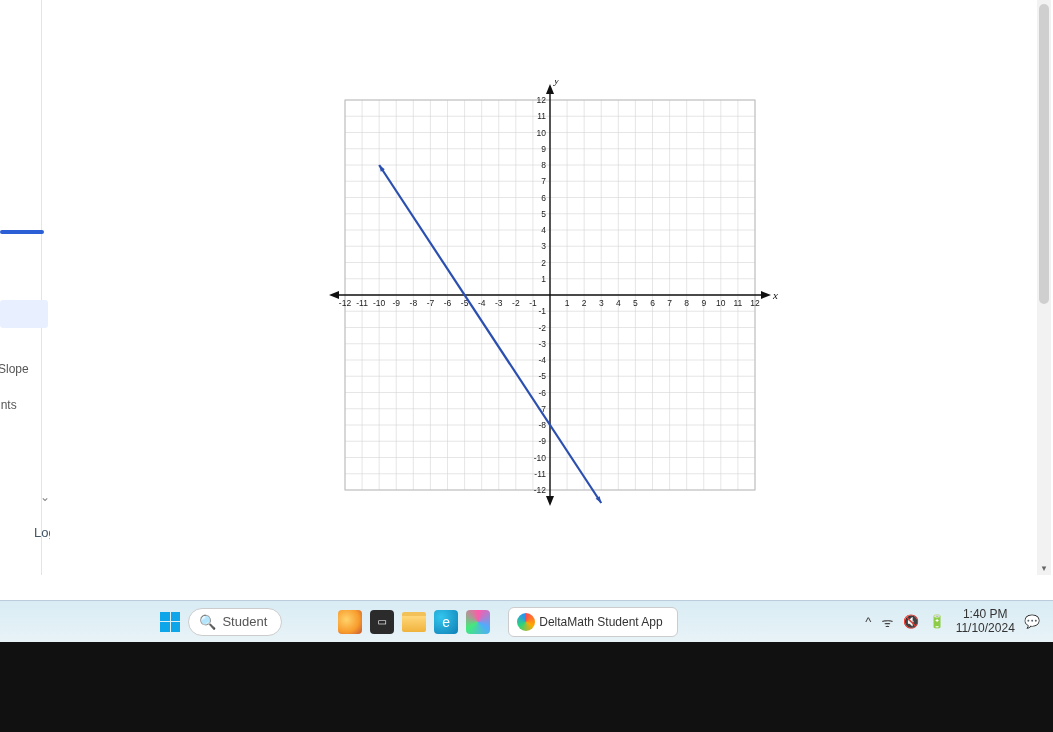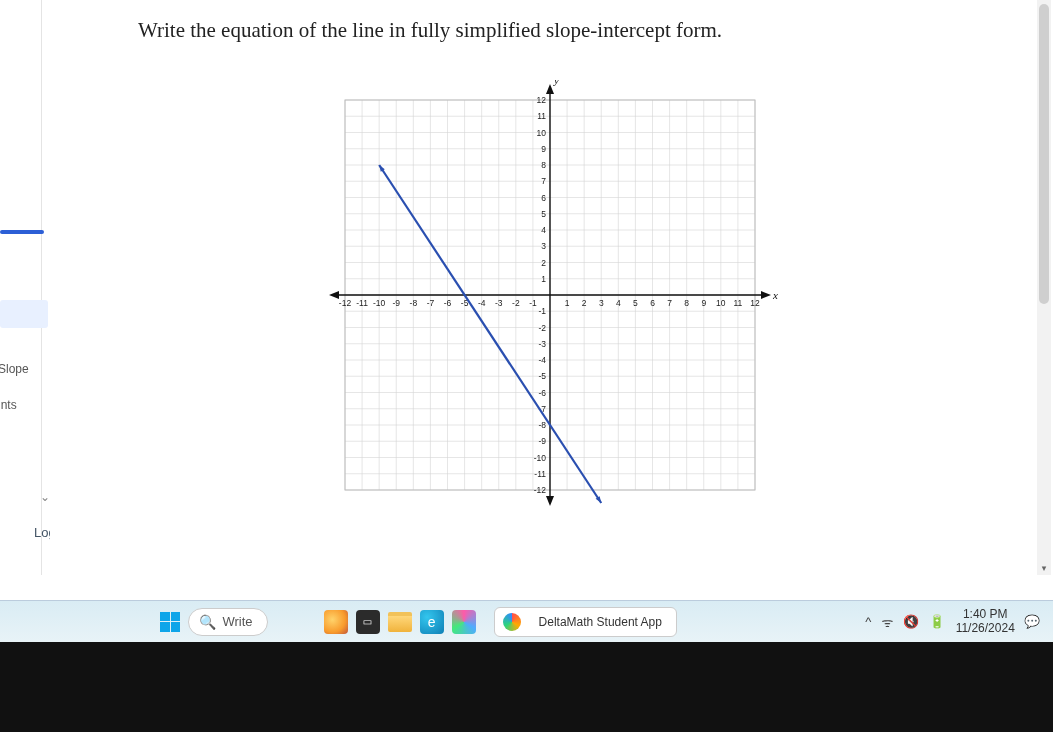--- a/index.html
+++ b/index.html
@@ -95,21 +95,21 @@
   .search-pill .mag { font-size: 14px; color: #333; }
 
   .tb-icon { width: 24px; height: 24px; border-radius: 4px; display:flex; align-items:center; justify-content:center; font-size:14px; }
   .tb-weather { background: radial-gradient(circle at 35% 40%, #ffd36b, #f89b2c 60%, #c0553b 100%); }
   .tb-dark { background: #2b2b2b; color:#fff; font-size:10px; }
   .tb-folder { width:24px; height:20px; background: linear-gradient(#ffd77a,#f0b33c); border-radius:2px; border-top:4px solid #f2c259; }
   .tb-edge { background: radial-gradient(circle at 30% 30%, #33c6ee, #0f7fb5); color:#fff; }
   .tb-copilot { background: conic-gradient(#ff5aa9, #4facfe, #43e97b, #ff5aa9); }
 
   .toast {
-    display: flex; align-items: center; gap: 18px;
+    display: flex; align-items: center; gap: 4px;
     background: #fff; border: 1px solid #ccc; border-radius: 6px;
     height: 30px; padding: 0 14px 0 8px; margin-left: 10px;
     font-size: 12px; color: #333;
   }
   .toast .badge { width:18px; height:18px; border-radius:50%; background: conic-gradient(#ff4d4d,#ffaa00,#2cd47b,#2f8bff); }
 
   .systray {
     margin-left: auto; margin-right: 12px;
     display: flex; align-items: center; gap: 10px;
     color: #333; font-size: 12px;
@@ -131,21 +131,20 @@
     <div class="sidebar">
       <div class="blue-bar"></div>
       <div class="light-box"></div>
       <div class="slope-lbl">Slope</div>
       <div class="ints-lbl">ints</div>
       <div class="chev">⌄</div>
       <div class="logout">Log Out</div>
     </div>
 
     <div class="content">
-      <div class="question">Write the equation of the line in fully simplified slope-intercept form.</div>
 
       <div class="graph-wrap">
         <svg viewBox="0 0 470 430" xmlns="http://www.w3.org/2000/svg">
           <g id="grid">
               <line x1="30" y1="410" x2="30" y2="20" stroke="#d5d5d5" stroke-width="0.6"></line>
               <line x1="47.08333333333333" y1="410" x2="47.08333333333333" y2="20" stroke="#d5d5d5" stroke-width="0.6"></line>
               <line x1="64.16666666666666" y1="410" x2="64.16666666666666" y2="20" stroke="#d5d5d5" stroke-width="0.6"></line>
               <line x1="81.25" y1="410" x2="81.25" y2="20" stroke="#d5d5d5" stroke-width="0.6"></line>
               <line x1="98.33333333333333" y1="410" x2="98.33333333333333" y2="20" stroke="#d5d5d5" stroke-width="0.6"></line>
               <line x1="115.41666666666667" y1="410" x2="115.41666666666667" y2="20" stroke="#d5d5d5" stroke-width="0.6"></line>
@@ -278,39 +277,39 @@
 <div class="taskbar">
   <div class="left-group">
     <div class="win-logo">
         <div></div>
         <div></div>
         <div></div>
         <div></div>
       </div>
     <div class="search-pill">
       <span class="mag">🔍</span>
-      <span>Write</span>
+      <span>Student</span>
     </div>
     <div style="width:40px"></div>
     <div class="tb-icon tb-weather"></div>
     <div class="tb-icon tb-dark">▭</div>
     <div class="tb-folder"></div>
     <div class="tb-icon tb-edge">e</div>
     <div class="tb-icon tb-copilot"></div>
     <div class="toast">
       <div class="badge"></div>
       <span>DeltaMath Student App</span>
     </div>
   </div>
   <div class="systray">
     <span class="glyph">^</span>
     <span class="glyph">ᯤ</span>
     <span class="glyph">🔇</span>
     <span class="glyph">🔋</span>
     <div class="clock">
       <div>1:40 PM</div>
-      <div>11/26/2024</div>
+      <div>11/10/2024</div>
     </div>
     <span class="glyph">💬</span>
   </div>
 </div>
 
 <div class="desk"></div>
 
 </body></html>

